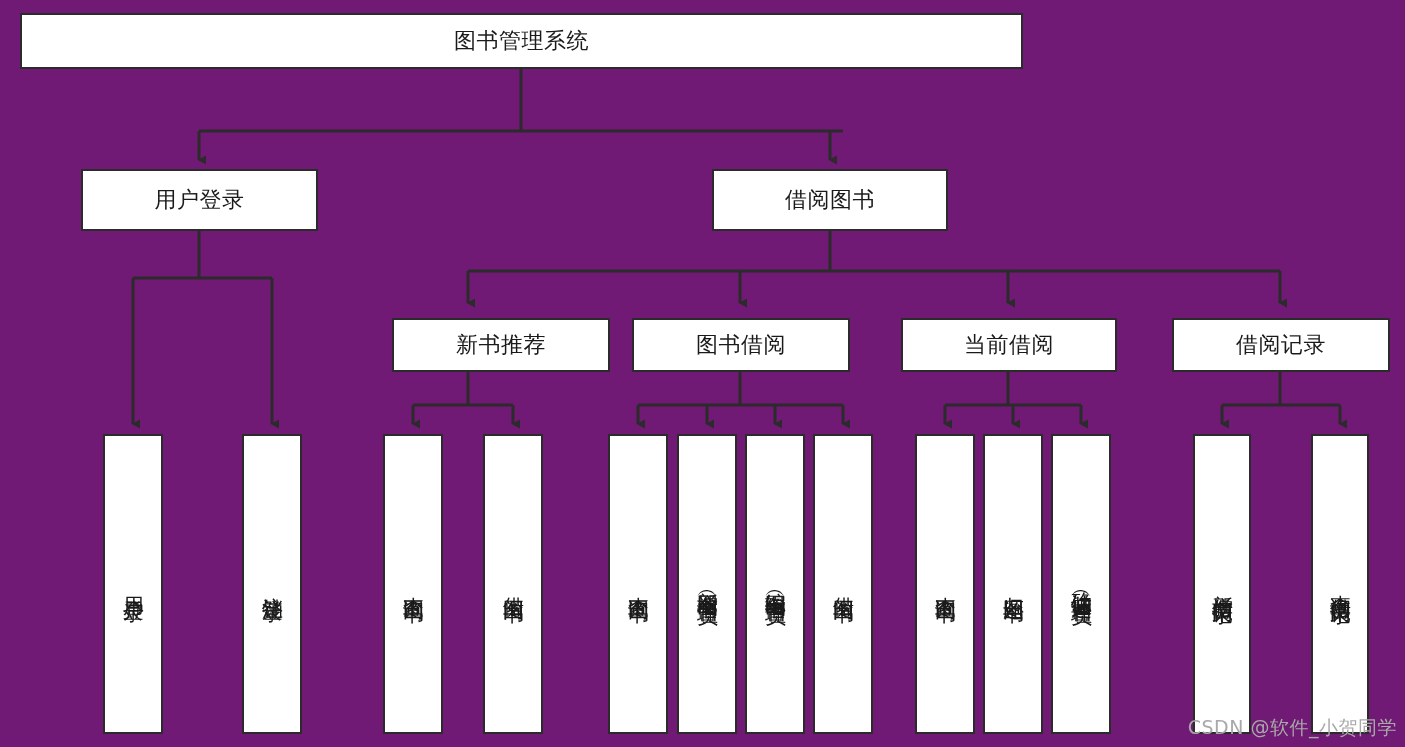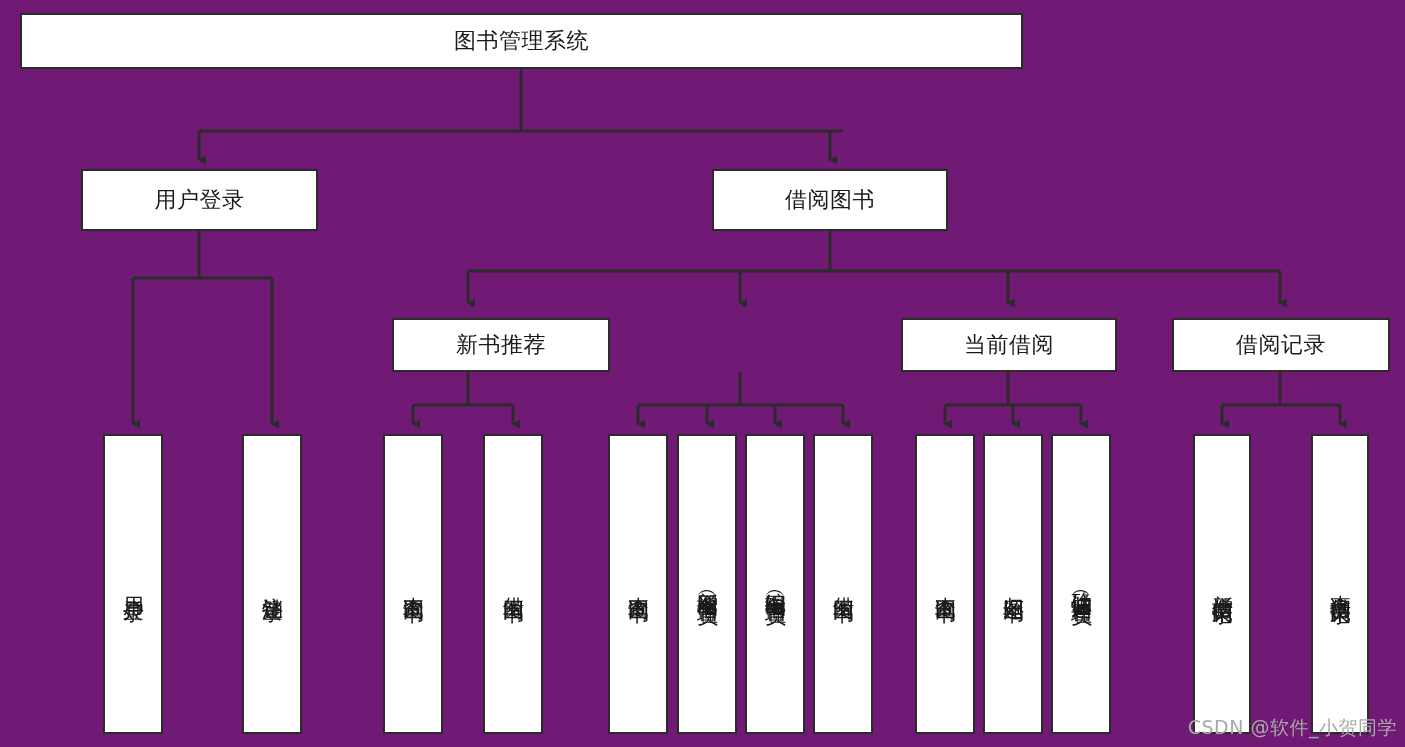--- a/index.html
+++ b/index.html
@@ -129,20 +129,23 @@
   <div class="node horiz" style="left:81px; top:169px; width:237px; height:62px;">
     <span class="label">用户登录</span>
   </div>
   <div class="node horiz" style="left:712px; top:169px; width:236px; height:62px;">
     <span class="label">借阅图书</span>
   </div>
 
   <div class="node horiz" style="left:360px; top:318px; width:218px; height:54px;margin-left:32px;">
     <span class="label">新书推荐</span>
   </div>
+  <div class="node horiz" style="left:632px; top:318px; width:218px; height:54px;">
+    <span class="label">图书借阅</span>
+  </div>
   <div class="node horiz" style="left:1172px; top:318px; width:218px; height:54px;">
     <span class="label">借阅记录</span>
   </div>
   <div class="node horiz" style="left:901px; top:318px; width:216px; height:54px;">
     <span class="label">当前借阅</span>
   </div>
 
   <div class="node vert" style="left:103px; top:434px; width:60px; height:300px;">
     <span class="label">用户登录</span>
   </div>

